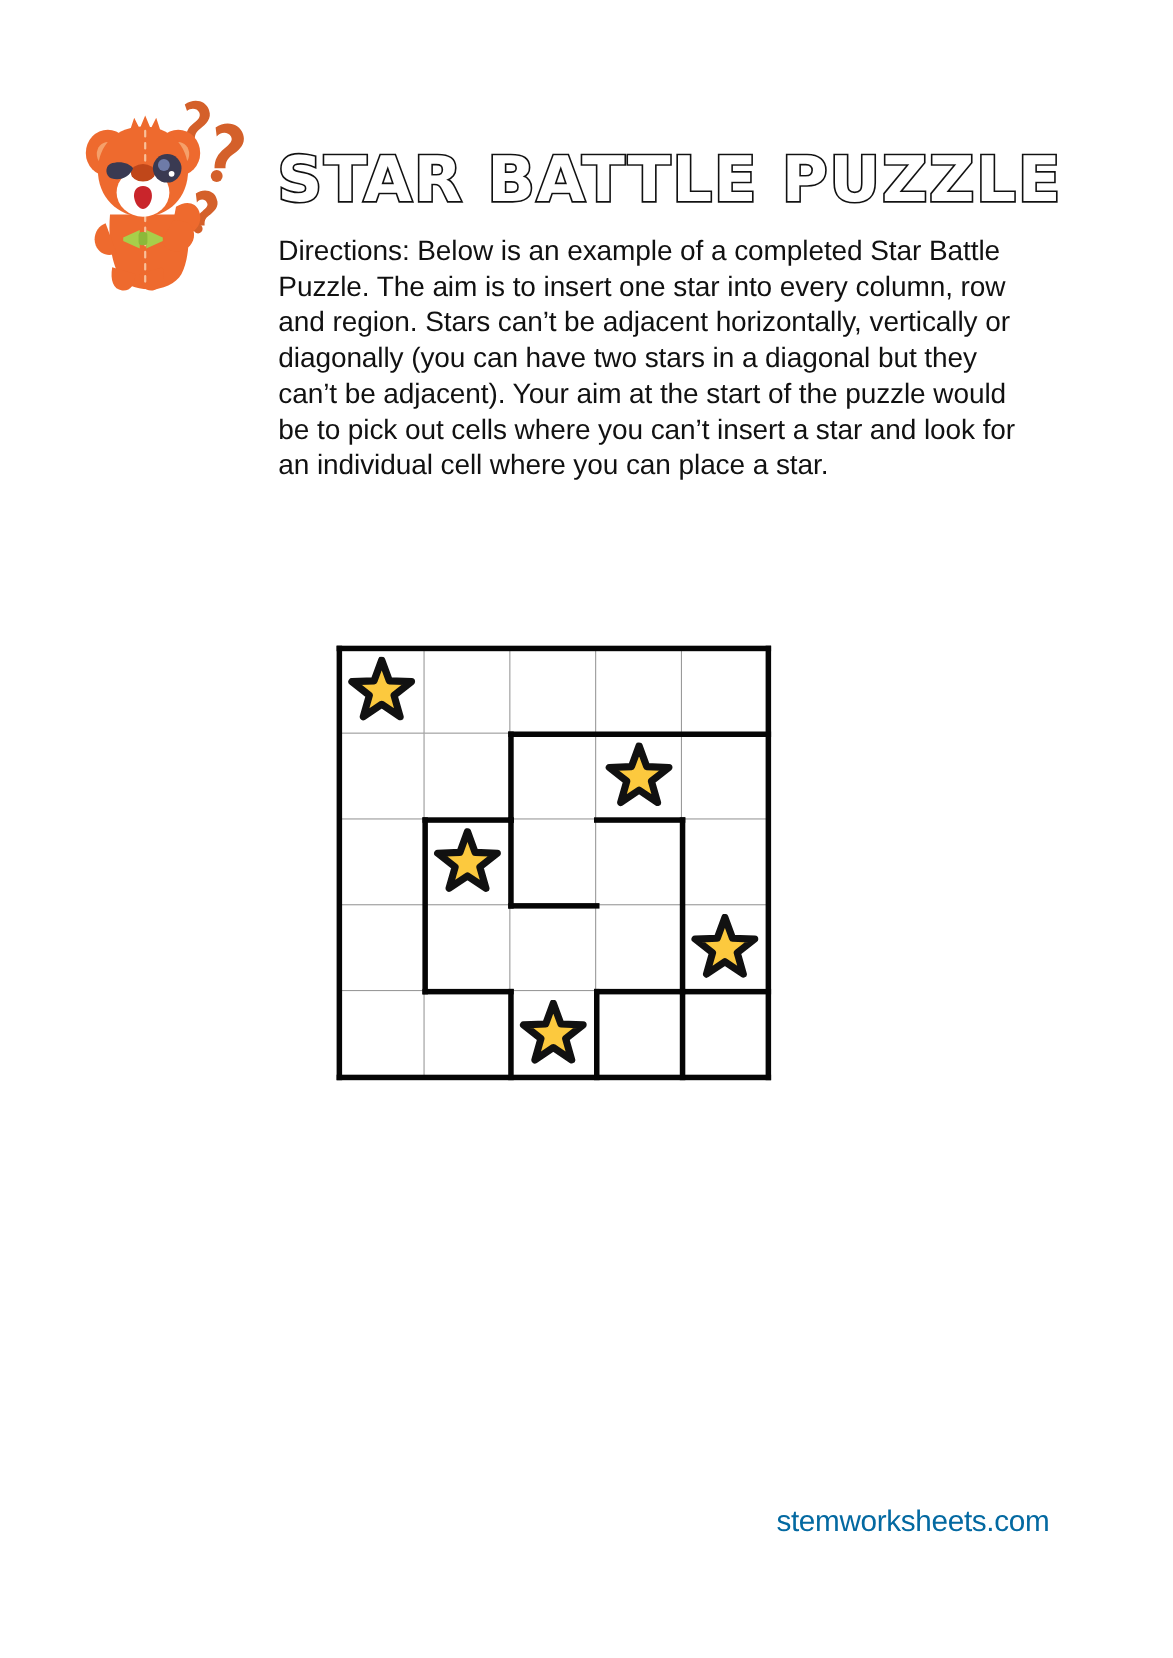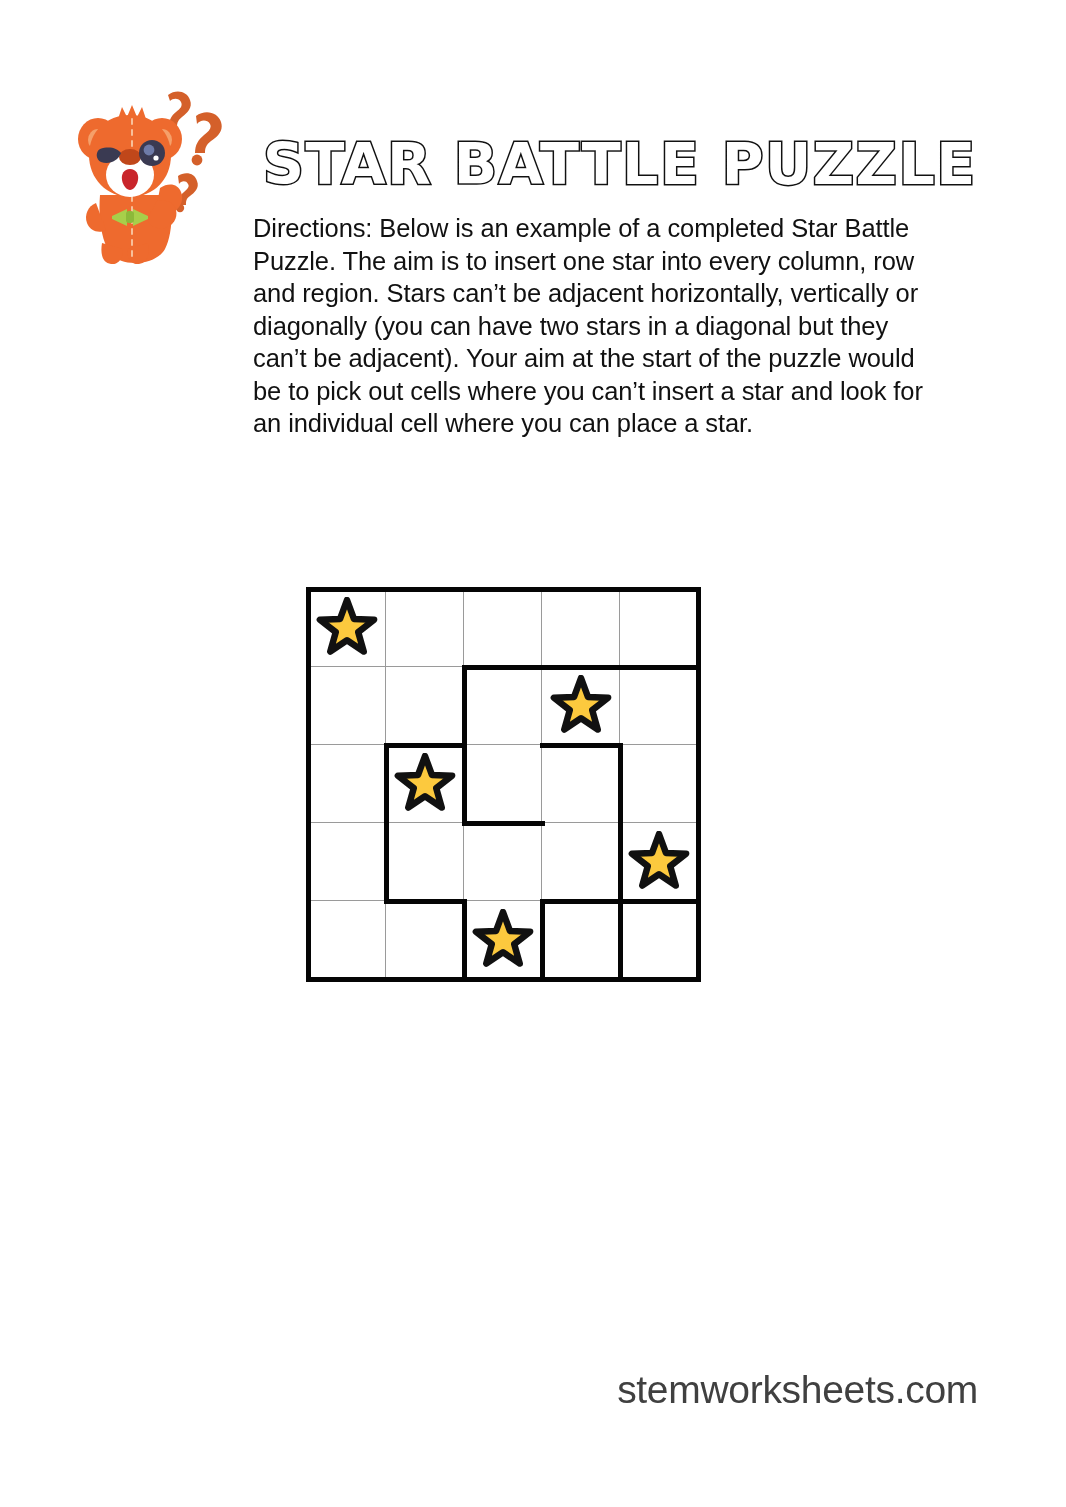--- a/index.html
+++ b/index.html
@@ -31,21 +31,21 @@
     position: absolute;
     left: 72px;
     top: 83px;
     width: 150px;
     height: 185px;
   }
   .mascot svg { display: block; }
 
   .title {
     position: absolute;
-    left: 263px;
+    left: 252px;
     top: 92px;
     width: 700px;
     height: 70px;
     font-family: "DejaVu Sans", sans-serif;
     font-weight: 700;
     font-size: 57px;
     letter-spacing: 1.5px;
     line-height: 68px;
     color: #ffffff;
     -webkit-text-stroke: 3px #111111;
@@ -111,26 +111,26 @@
   
   .footer {
     position: absolute;
     left: 0;
     top: 1368px;
     width: 1066px;
     height: 60px;
   }
   .footer-text {
     position: absolute;
-    right: 88px;
+    right: 112px;
     top: 0;
     font-family: "Liberation Sans", sans-serif;
-    font-size: 39px;
+    font-size: 27px;
     font-weight: 500;
-    color: #404040;
+    color: #0369a1;
     letter-spacing: -0.3px;
   }
 </style>
 </head>
 <body>
 
 <div class="header">
 
   <div class="mascot">
     <svg viewBox="0 0 150 185" width="150" height="185" xmlns="http://www.w3.org/2000/svg">

